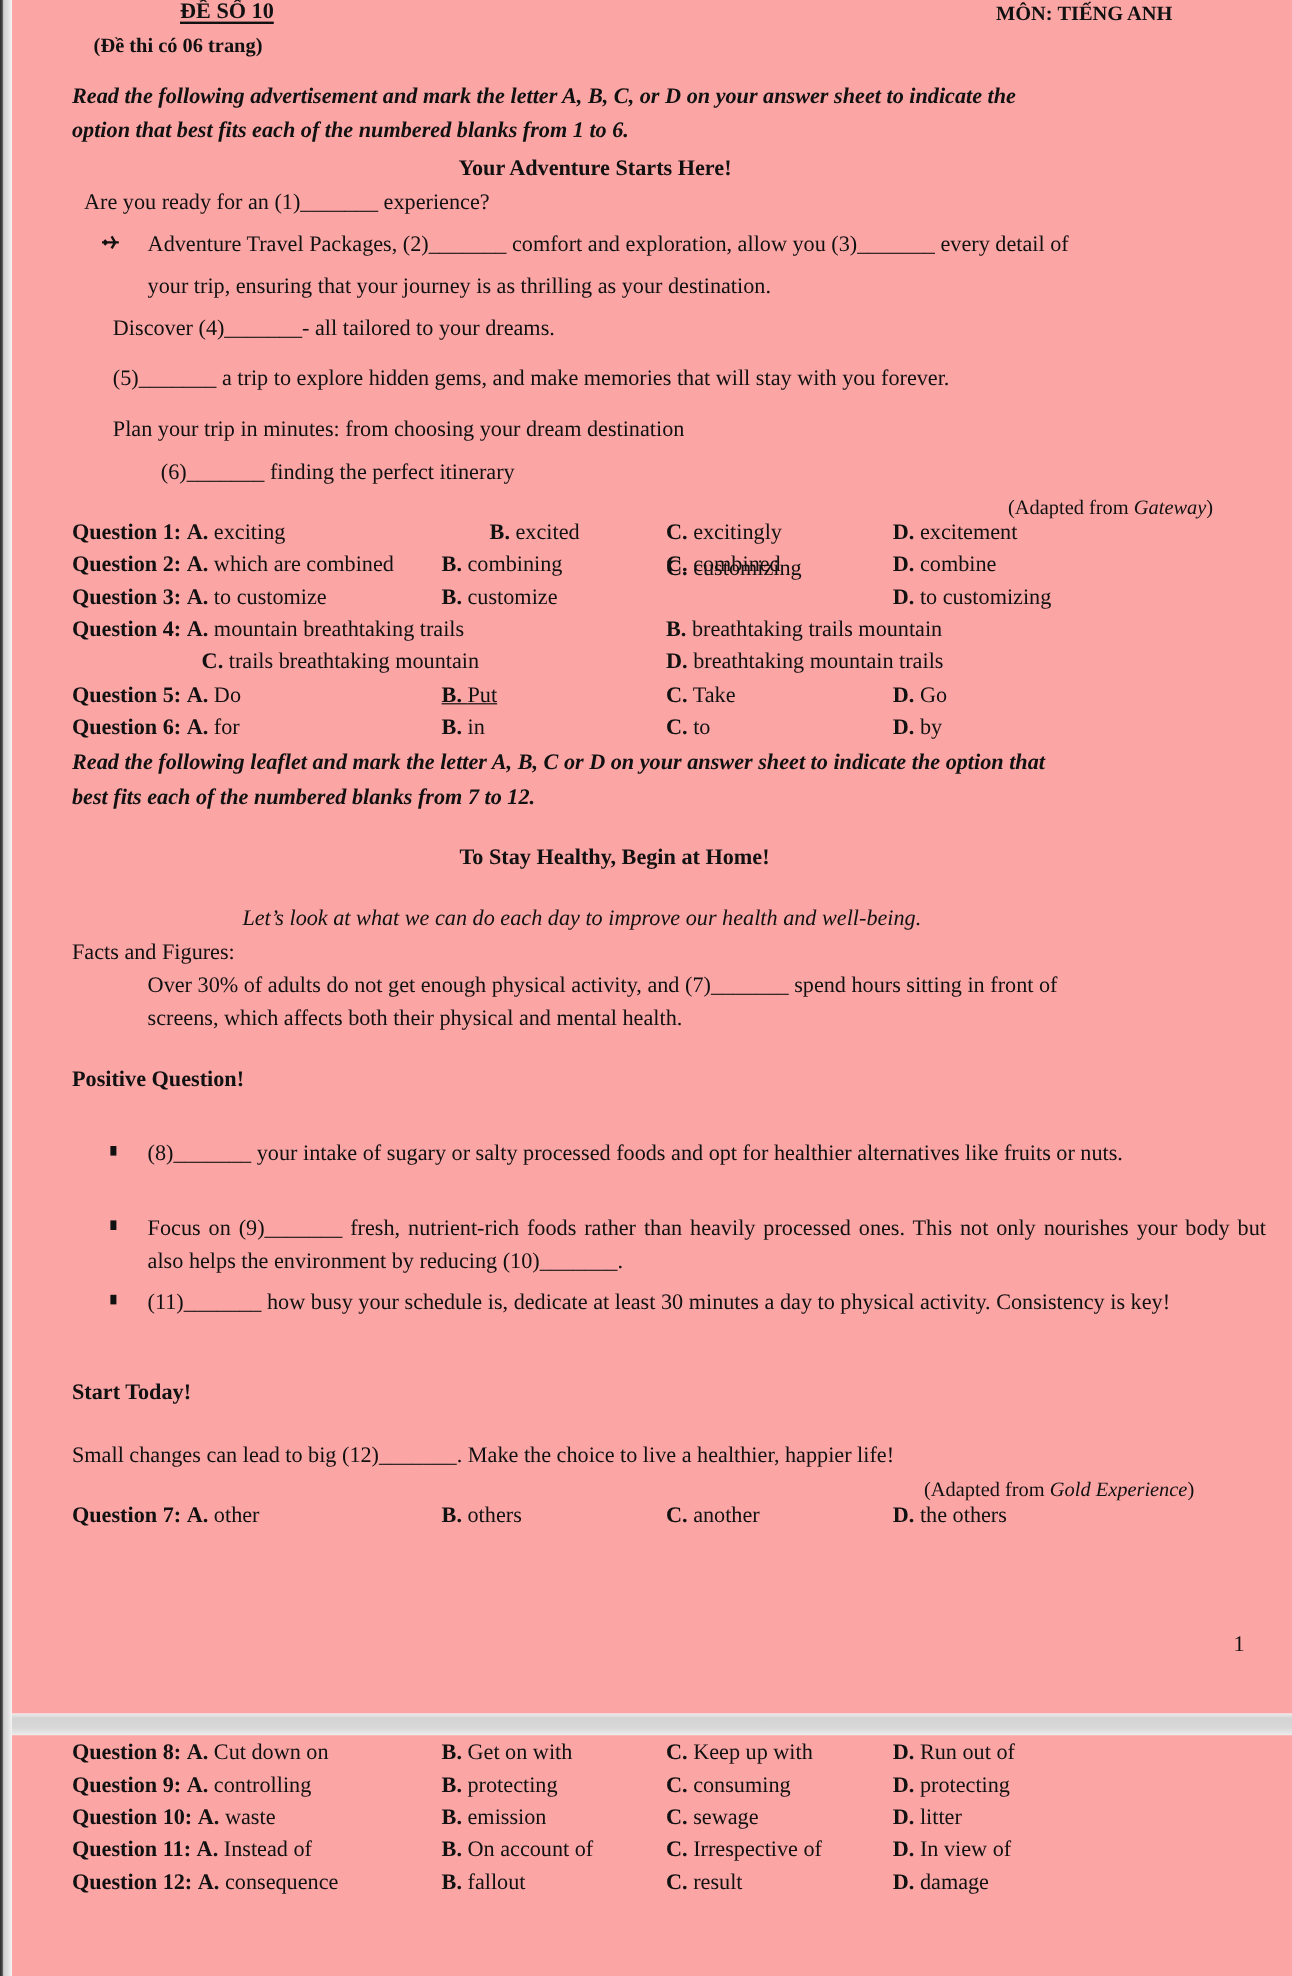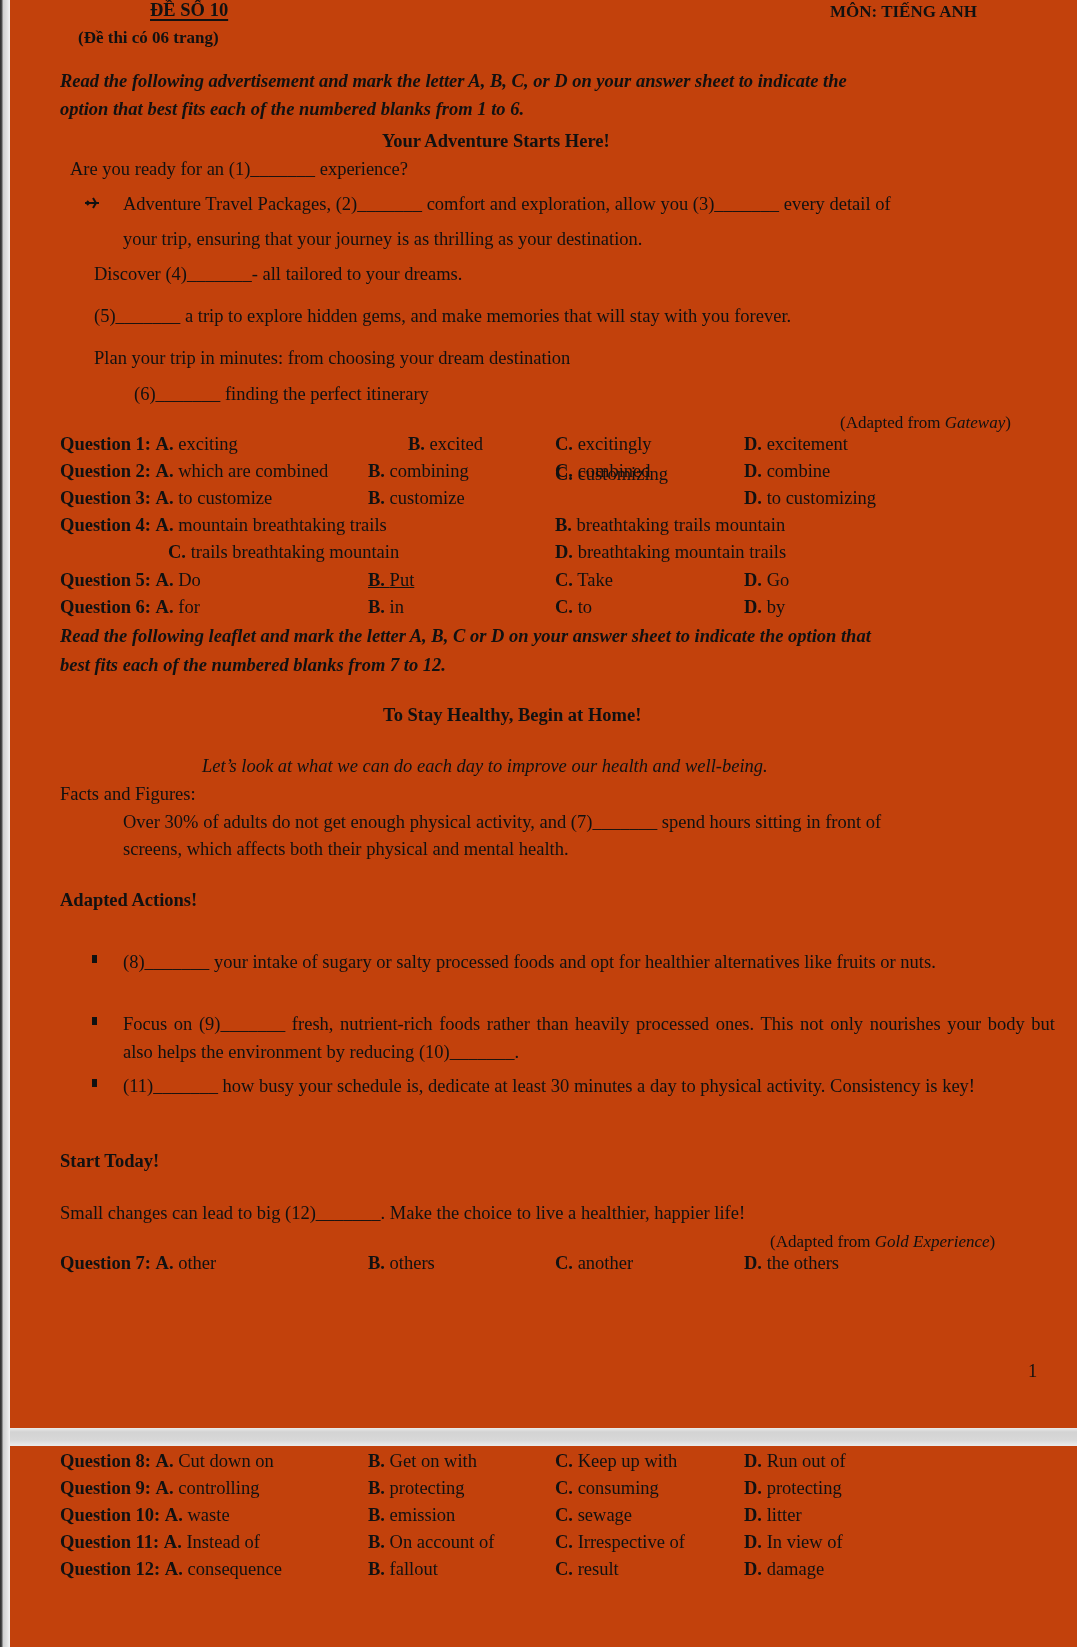--- a/index.html
+++ b/index.html
@@ -6,21 +6,21 @@
   body {
     width: 1077px; height: 1647px; overflow: hidden; position: relative;
     background: #ffffff;
     font-family: "Liberation Serif", serif;
     color: #111;
   }
   .edge {
     position: absolute; left: 0; top: 0; width: 10px; height: 1647px;
     background: linear-gradient(to right, #2a2a2a 0, #555 2px, #cfcfcf 3px, #e2e2e2 7px, #f4f4f4 10px);
   }
-  .page { position: absolute; left: 10px; width: 1067px; background: #c2410c; }
+  .page { position: absolute; left: 10px; width: 1067px; background: #fca5a5; }
   .page1 { top: 0; height: 1428px; }
   .gap {
     position: absolute; left: 10px; top: 1428px; width: 1067px; height: 18px;
     background: linear-gradient(to bottom, #ebebeb 0, #d3d3d3 4px, #d8d8d8 12px, #ececec 18px);
   }
   .page2 { top: 1446px; height: 201px; }
   .abs { position: absolute; white-space: nowrap; }
   .b { font-weight: bold; }
   .i { font-style: italic; }
   .f18 { font-size: 18.5px; }
@@ -109,21 +109,21 @@
   <div class="abs b i f18" style="left:50px; top:626px;">Read the following leaflet and mark the letter A, B, C or D on your answer sheet to indicate the option that</div>
   <div class="abs b i f18" style="left:50px; top:655px;">best fits each of the numbered blanks from 7 to 12.</div>
 
   <div class="abs b f18" style="left:373px; top:705px;">To Stay Healthy, Begin at Home!</div>
   <div class="abs i f18" style="left:192px; top:756px;">Let’s look at what we can do each day to improve our health and well-being.</div>
 
   <div class="abs f18" style="left:50px; top:784px;">Facts and Figures:</div>
   <div class="abs f18" style="left:113px; top:812px;">Over 30% of adults do not get enough physical activity, and (7)_______ spend hours sitting in front of</div>
   <div class="abs f18" style="left:113px; top:839px;">screens, which affects both their physical and mental health.</div>
 
-  <div class="abs b f18" style="left:50px; top:890px;">Adapted Actions!</div>
+  <div class="abs b f18" style="left:50px; top:890px;">Positive Question!</div>
 
   <div class="bullet-sq" style="left:82px; top:955px;"></div>
   <div class="abs f18 just" style="left:113px; top:948px; width:932px; line-height:28px;">(8)_______ your intake of sugary or salty processed foods and opt for healthier alternatives like fruits or nuts.</div>
 
   <div class="bullet-sq" style="left:82px; top:1017px;"></div>
   <div class="abs f18 just" style="left:113px; top:1010px; width:932px; line-height:28px;">Focus on (9)_______ fresh, nutrient-rich foods rather than heavily processed ones. This not only nourishes your body but also helps the environment by reducing (10)_______.</div>
 
   <div class="bullet-sq" style="left:82px; top:1079px;"></div>
   <div class="abs f18 just" style="left:113px; top:1072px; width:932px; line-height:28px;">(11)_______ how busy your schedule is, dedicate at least 30 minutes a day to physical activity. Consistency is key!</div>
 

